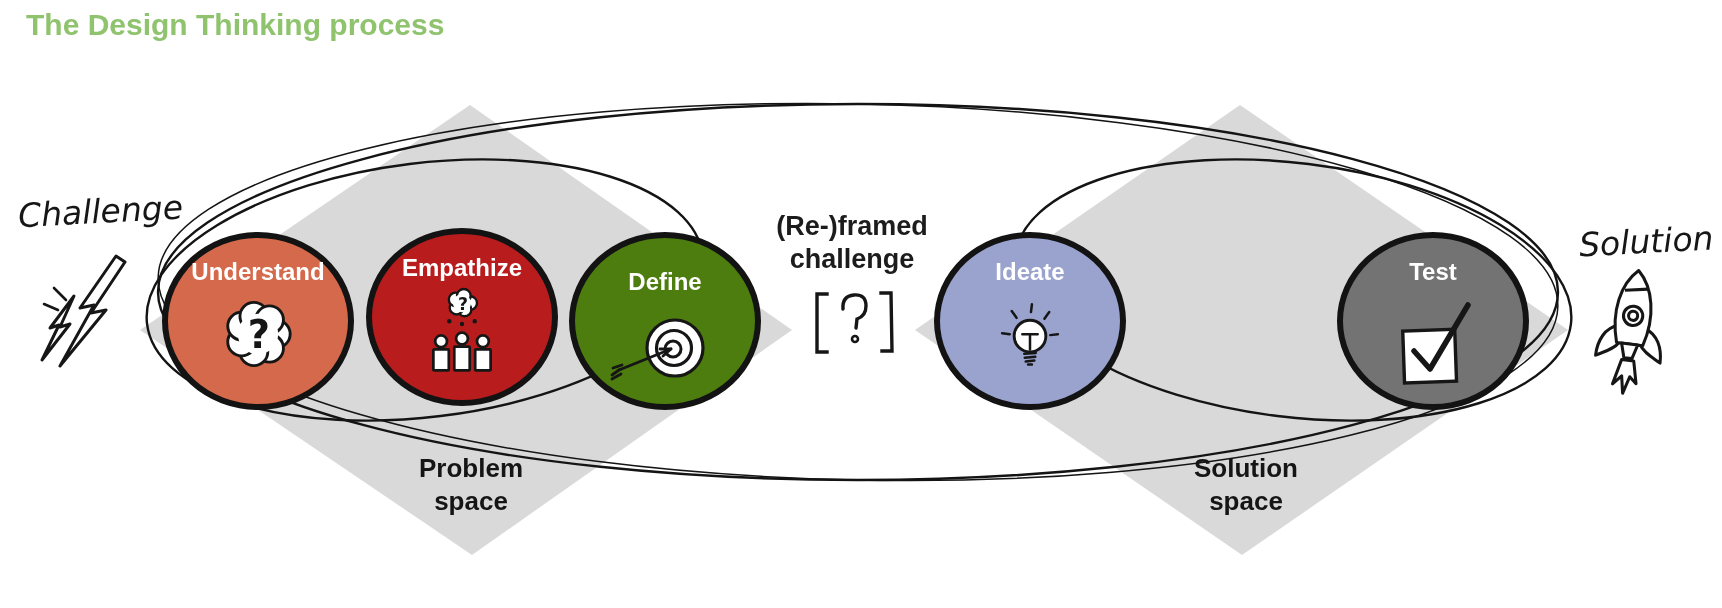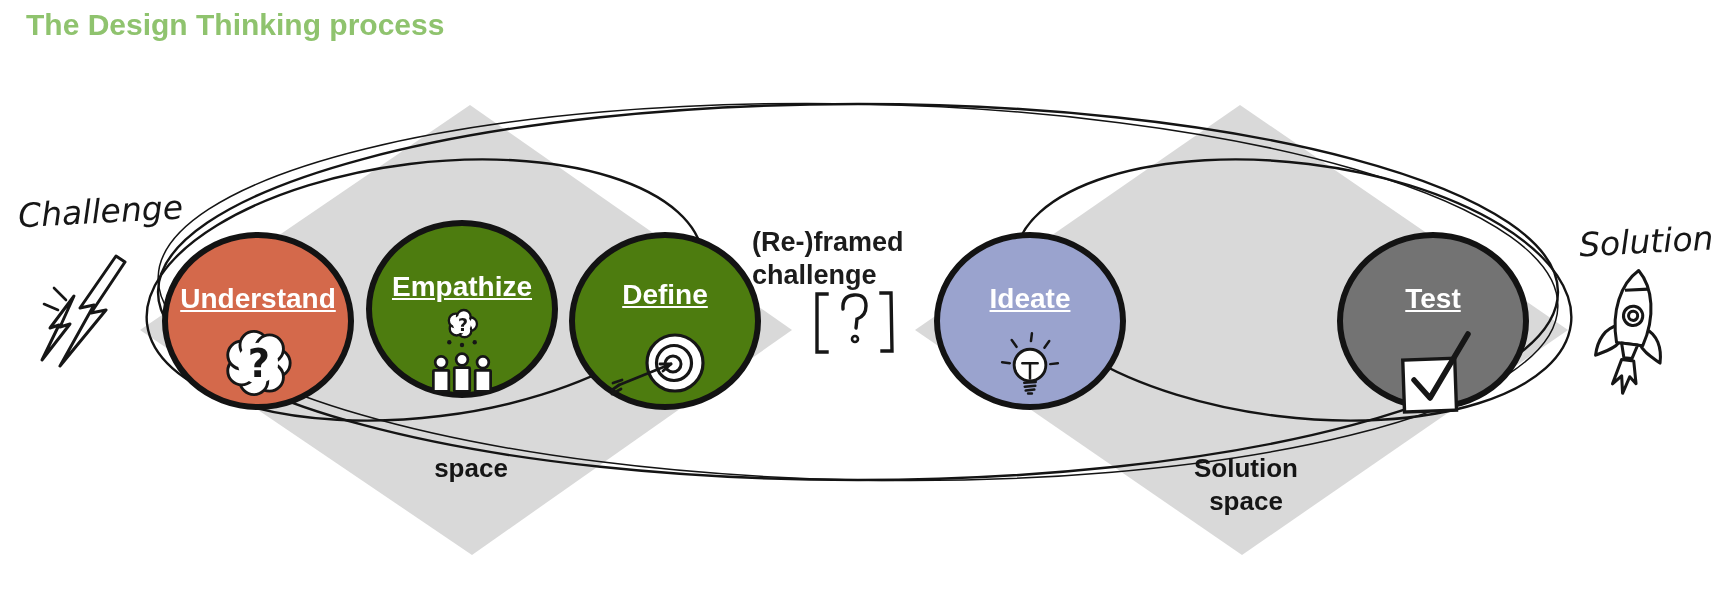--- a/index.html
+++ b/index.html
@@ -3,24 +3,24 @@
 <meta charset="utf-8">
 <style>
   html,body{margin:0;padding:0;background:#ffffff;}
   .canvas{position:relative;width:1722px;height:608px;background:#fff;overflow:hidden;
           font-family:"Liberation Sans",sans-serif;}
   .abs{position:absolute;}
   .title{left:26px;top:8px;font-size:30px;font-weight:bold;letter-spacing:0;z-index:5;}
   svg.bg{left:0;top:0;z-index:1;}
   .phase{z-index:3;width:180px;height:166px;border:6px solid #131313;border-radius:50%;
          display:flex;flex-direction:column;align-items:center;}
-  .phase-label{margin-top:45px;font-size:28px;font-weight:bold;color:#ffffff;white-space:nowrap;text-decoration:underline;}
+  .phase-label{margin-top:20px;font-size:24px;font-weight:bold;color:#ffffff;white-space:nowrap;}
   .phase-icon{flex:0 0 auto;margin-top:2px;}
-  .center-text{left:752px;top:210px;width:200px;font-size:27px;line-height:33px;
-               font-weight:bold;color:#1c1c1c;z-index:4;margin-top:16px;}
+  .center-text{left:752px;top:210px;width:200px;text-align:center;font-size:27px;line-height:33px;
+               font-weight:bold;color:#1c1c1c;z-index:4;}
   .space-label{top:452px;width:250px;text-align:center;font-size:26px;line-height:33px;
                font-weight:bold;color:#151515;z-index:4;}
   .hand{font-family:"DejaVu Sans",sans-serif;font-style:italic;font-size:33px;color:#161616;
         transform:rotate(-3deg);white-space:nowrap;}
   .endpoint{z-index:4;text-align:center;}
   .icon-abs{z-index:4;}
 </style>
 </head>
 <body>
 
@@ -78,20 +78,21 @@
       <path d="M 15 7 L 5 7 L 5 65 L 15 65"></path>
       <path d="M 69 6 L 79 6 L 80 64 L 70 64"></path>
     </g>
     <g stroke="#161616" fill="none" stroke-width="3.4" stroke-linecap="round">
       <path d="M 31 22 Q 30 9 42 8 Q 54 7 54 19 Q 54 29 45 32 L 44 41"></path>
       <circle cx="43" cy="52" r="3" fill="#ffffff" stroke-width="2.6"></circle>
     </g>
   </svg>
 
   <div class="abs space-label" style="left:346px;">
+    <div>Problem</div>
     <div>space</div>
   </div>
   <div class="abs space-label" style="left:1121px;">
     <div>Solution</div>
     <div>space</div>
   </div>
 
   <div class="abs phase" style="left: 162px; top: 232px; background: rgb(212, 105, 75);">
     <div class="phase-label">Understand</div>
     <svg class="phase-icon" width="96" height="92" viewBox="-50 -46 100 92">
@@ -102,21 +103,21 @@
           <circle cx="-17" cy="8.3" r="14.5"></circle>
         <circle cx="-17" cy="-8.3" r="14.5"></circle>
           <circle cx="-4.3" cy="-18.5" r="14.5"></circle>
         <circle cx="12" cy="-14.8" r="14.5"></circle>
       </g>
       <circle cx="0" cy="0" r="21" fill="#ffffff"></circle>
       <text x="1" y="15" text-anchor="middle" font-family="DejaVu Sans, sans-serif" font-size="40" font-weight="bold" fill="#161616">?</text>
     </svg>
   </div>
 
-  <div class="abs phase" style="left: 366px; top: 220px; background: #4d7c0f;">
+  <div class="abs phase" style="left: 366px; top: 228px; background: #b91c1c;">
     <div class="phase-label">Empathize</div>
     <svg class="phase-icon" width="100" height="100" viewBox="-50 -55 100 110">
       <g fill="#ffffff" stroke="#161616" stroke-width="2.6">
         <circle cx="9" cy="-34" r="7.5"></circle>
           <circle cx="2.8" cy="-27" r="7.5"></circle>
         <circle cx="-6" cy="-29" r="7.5"></circle>
           <circle cx="-7" cy="-38" r="7.5"></circle>
         <circle cx="2" cy="-42" r="7.5"></circle>
       </g>
       <circle cx="0" cy="-34" r="10" fill="#ffffff"></circle>

